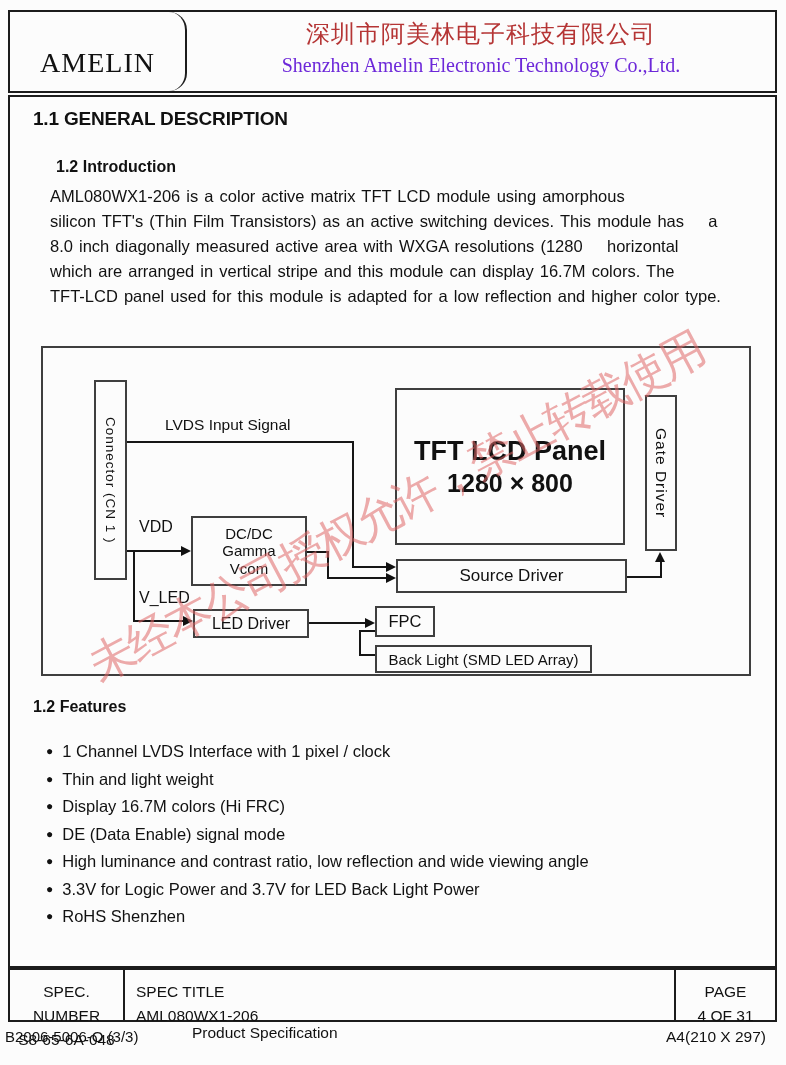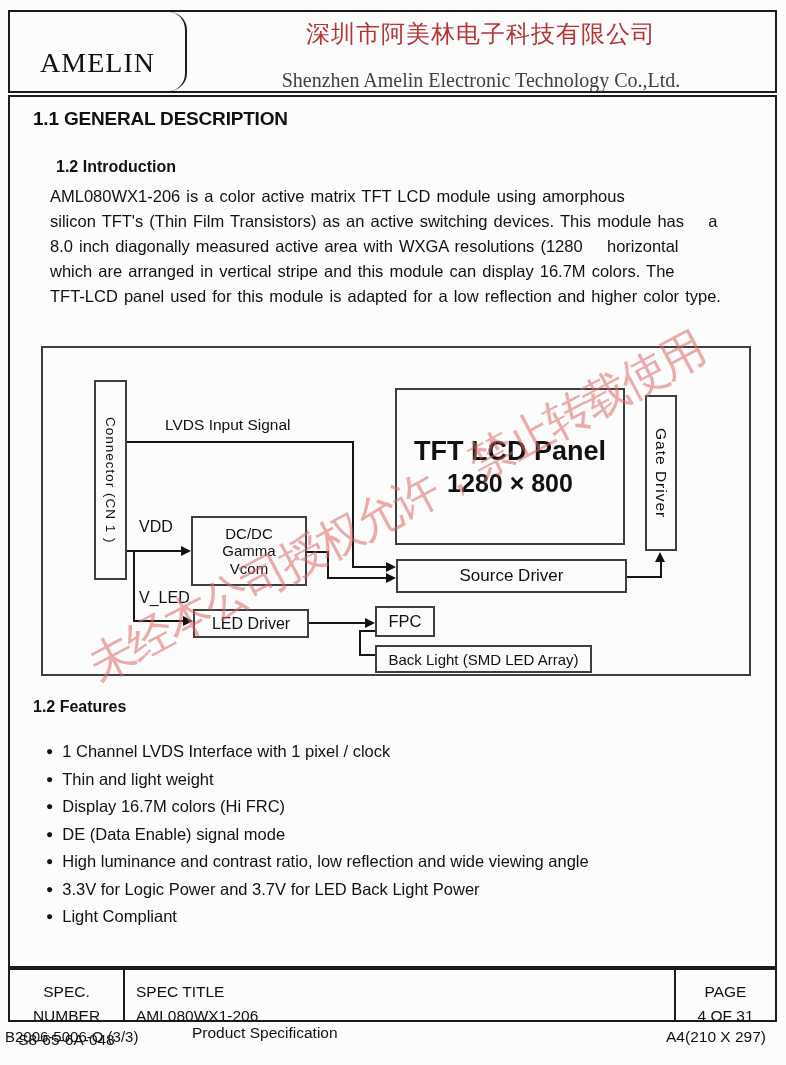--- a/index.html
+++ b/index.html
@@ -12,21 +12,21 @@
   *{box-sizing:border-box;margin:0;padding:0;}
   body{background:#ffffff;font-family:"Liberation Sans","DejaVu Sans",sans-serif;color:var(--text);}
   .page{position:relative;width:786px;height:1065px;background:#fcfcfc;overflow:hidden;}
 
   
   .header{position:absolute;left:8px;top:10px;width:769px;height:83px;border:2px solid var(--border);display:flex;}
   .header-left{width:177px;border-right:2px solid var(--border);display:flex;align-items:center;justify-content:center;border-radius:18px;}
   .logo{font-family:"Liberation Serif","DejaVu Serif",serif;font-size:28px;letter-spacing:1px;padding-top:22px;}
   .header-right{flex:1;display:flex;flex-direction:column;align-items:center;justify-content:flex-start;padding-top:6px;}
   .company-cn{font-family:"Liberation Serif","DejaVu Serif",serif;font-size:24px;color:var(--company_red);letter-spacing:1px;}
-  .company-en{font-family:"Liberation Serif","DejaVu Serif",serif;font-size:20px;color:#404040;margin-top:19px;}
+  .company-en{font-family:"Liberation Serif","DejaVu Serif",serif;font-size:20px;color:#6d28d9;margin-top:4px;}
 
   
   .content{position:absolute;left:8px;top:95px;width:769px;height:873px;border:2px solid var(--border);}
 
   .h1{position:absolute;left:33px;top:108px;font-size:19px;font-weight:bold;letter-spacing:-0.2px;}
   .h2-intro{position:absolute;left:56px;top:158px;font-size:16px;font-weight:bold;}
   .para{position:absolute;left:50px;top:184px;width:705px;font-size:16.5px;line-height:25px;word-spacing:1.5px;}
   .para div{white-space:pre;}
 
   
@@ -171,21 +171,21 @@
   <div class="watermark">未经本公司授权允许，禁止转载使用</div>
 
   <div class="h2-features">1.2 Features</div>
   <ul class="features">
     <li><span class="bullet">●</span><span>1 Channel LVDS Interface with 1 pixel / clock</span></li>
     <li><span class="bullet">●</span><span>Thin and light weight</span></li>
     <li><span class="bullet">●</span><span>Display 16.7M colors (Hi FRC)</span></li>
     <li><span class="bullet">●</span><span>DE (Data Enable) signal mode</span></li>
     <li><span class="bullet">●</span><span>High luminance and contrast ratio, low reflection and wide viewing angle</span></li>
     <li><span class="bullet">●</span><span>3.3V for Logic Power and 3.7V for LED Back Light Power</span></li>
-    <li><span class="bullet">●</span><span>Light Compliant</span></li>
+    <li><span class="bullet">●</span><span>RoHS Shenzhen</span></li>
   </ul>
 
   <div class="ftable">
     <div class="fcol fcol1">
       <div>SPEC. NUMBER</div>
       <div>S8-65-6A-048</div>
     </div>
     <div class="fcol fcol2">
       <div>SPEC TITLE</div>
       <div>AML080WX1-206</div>

